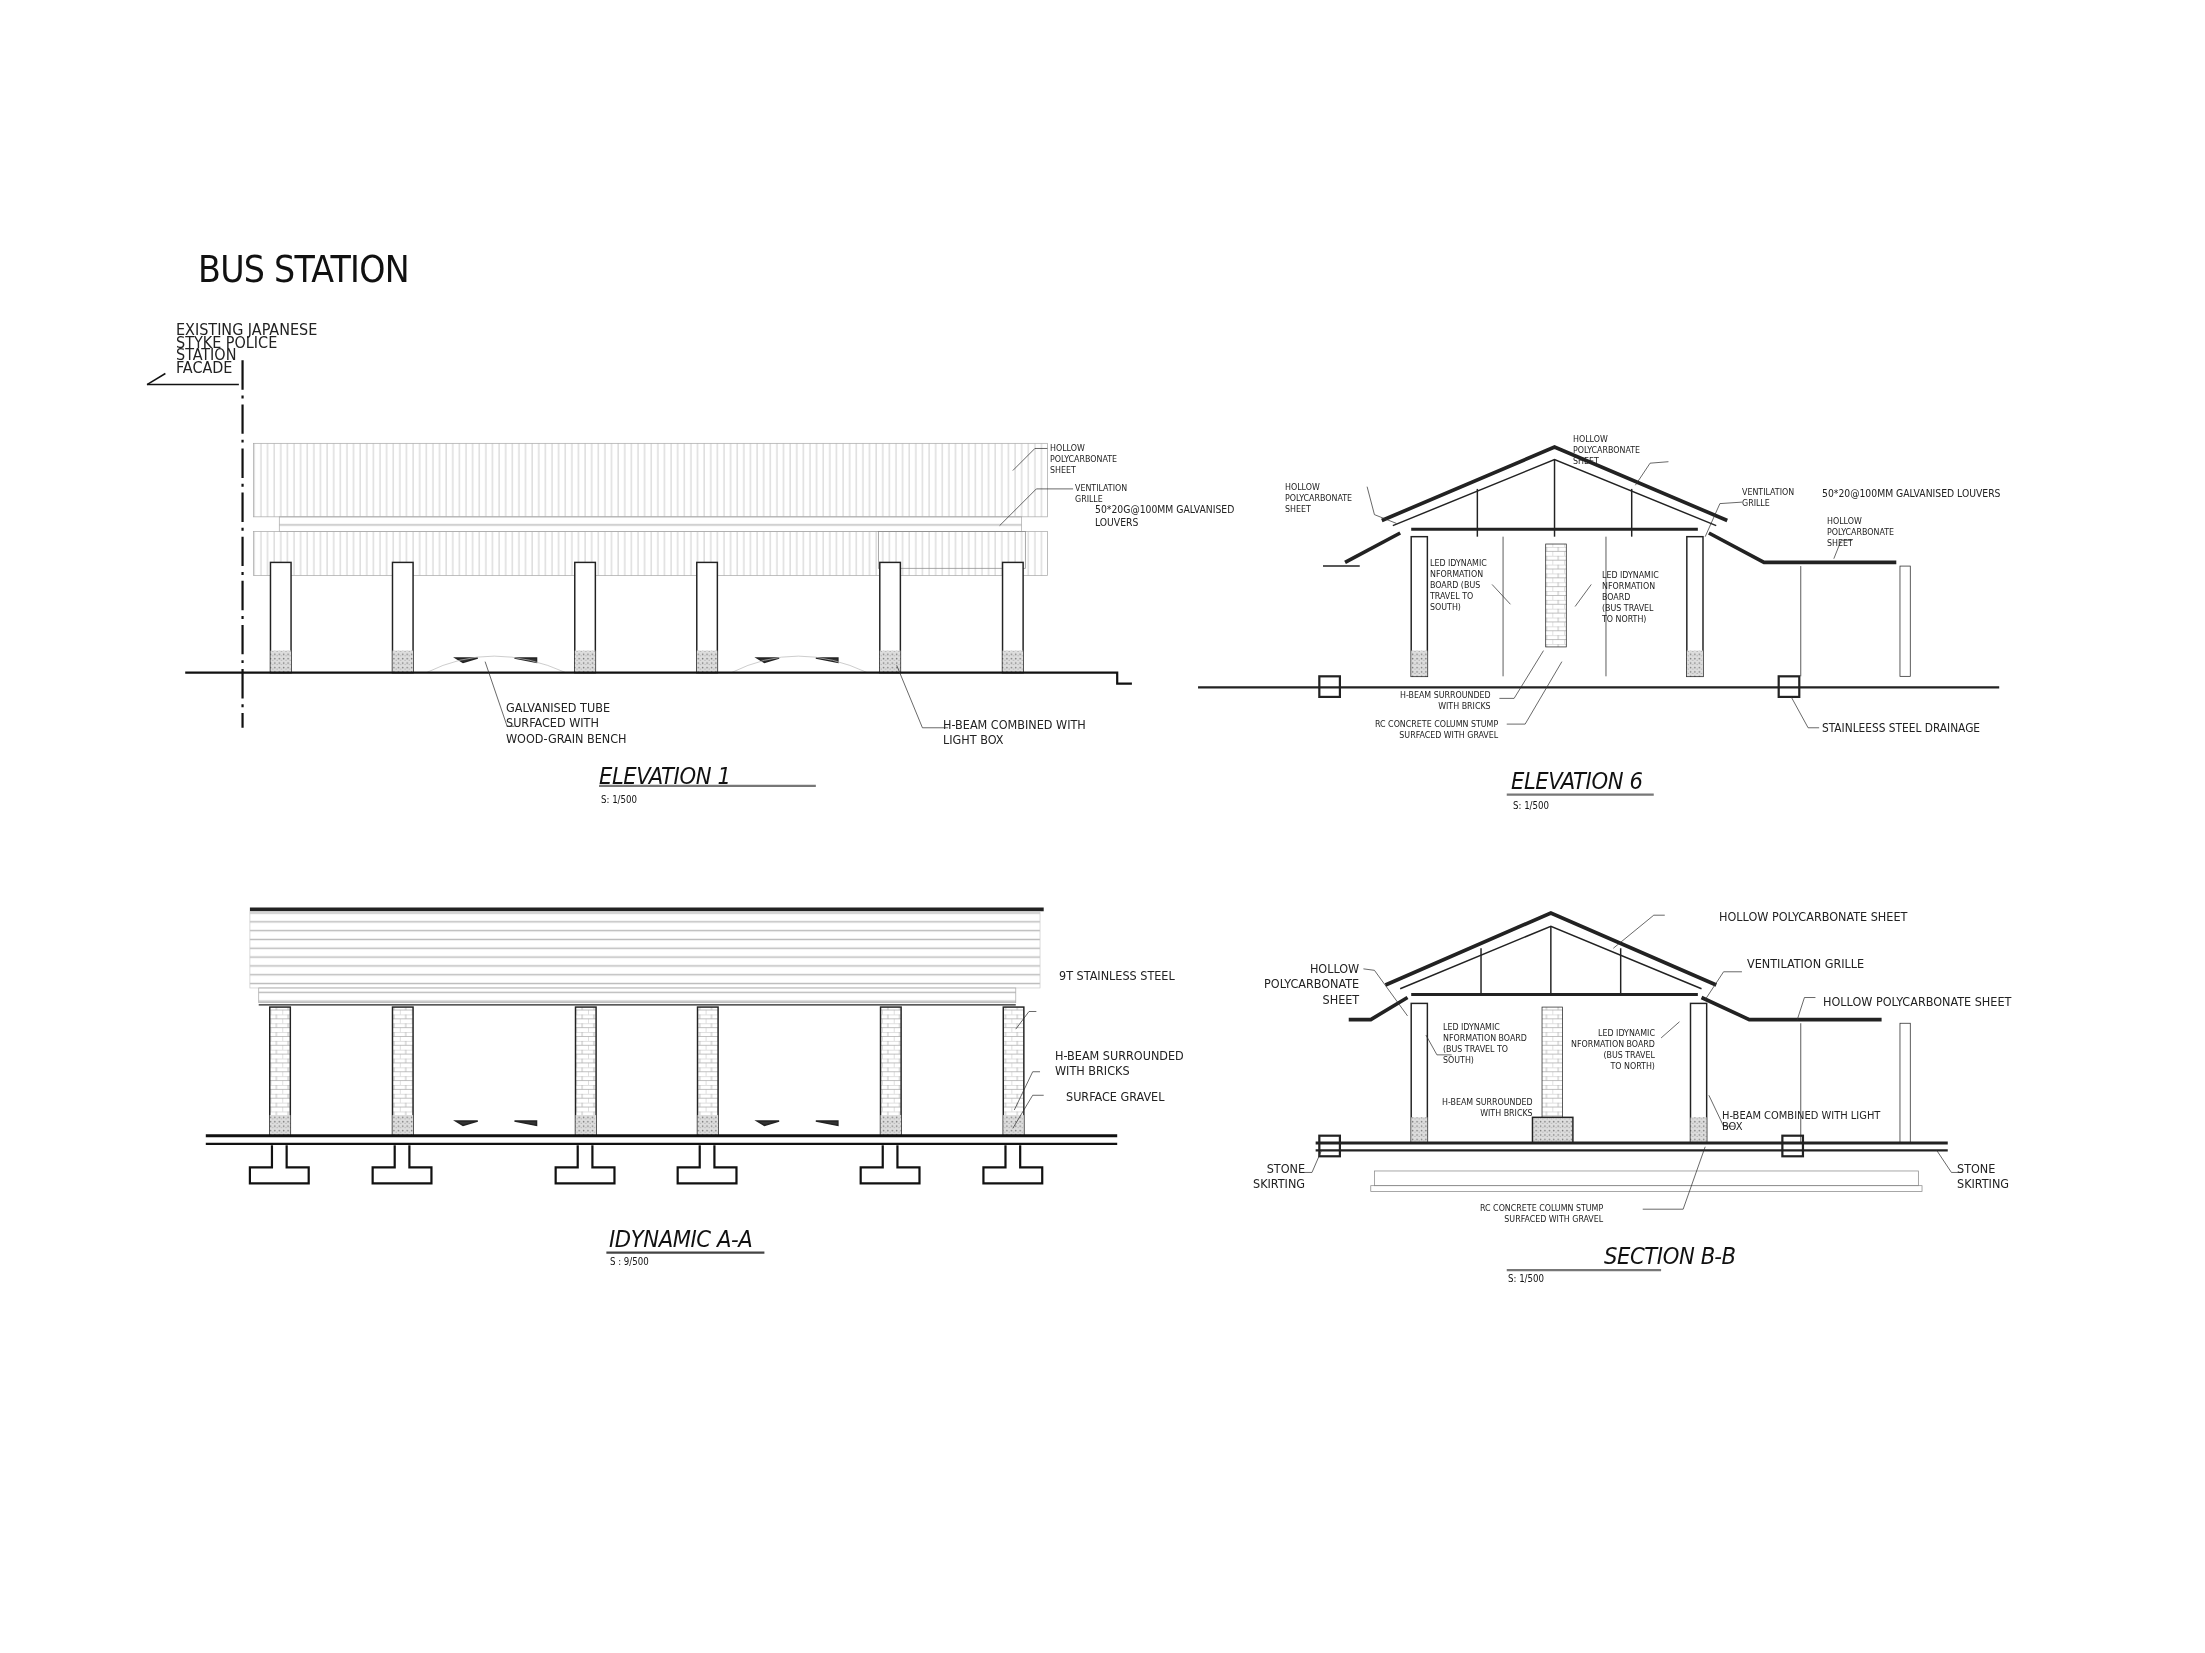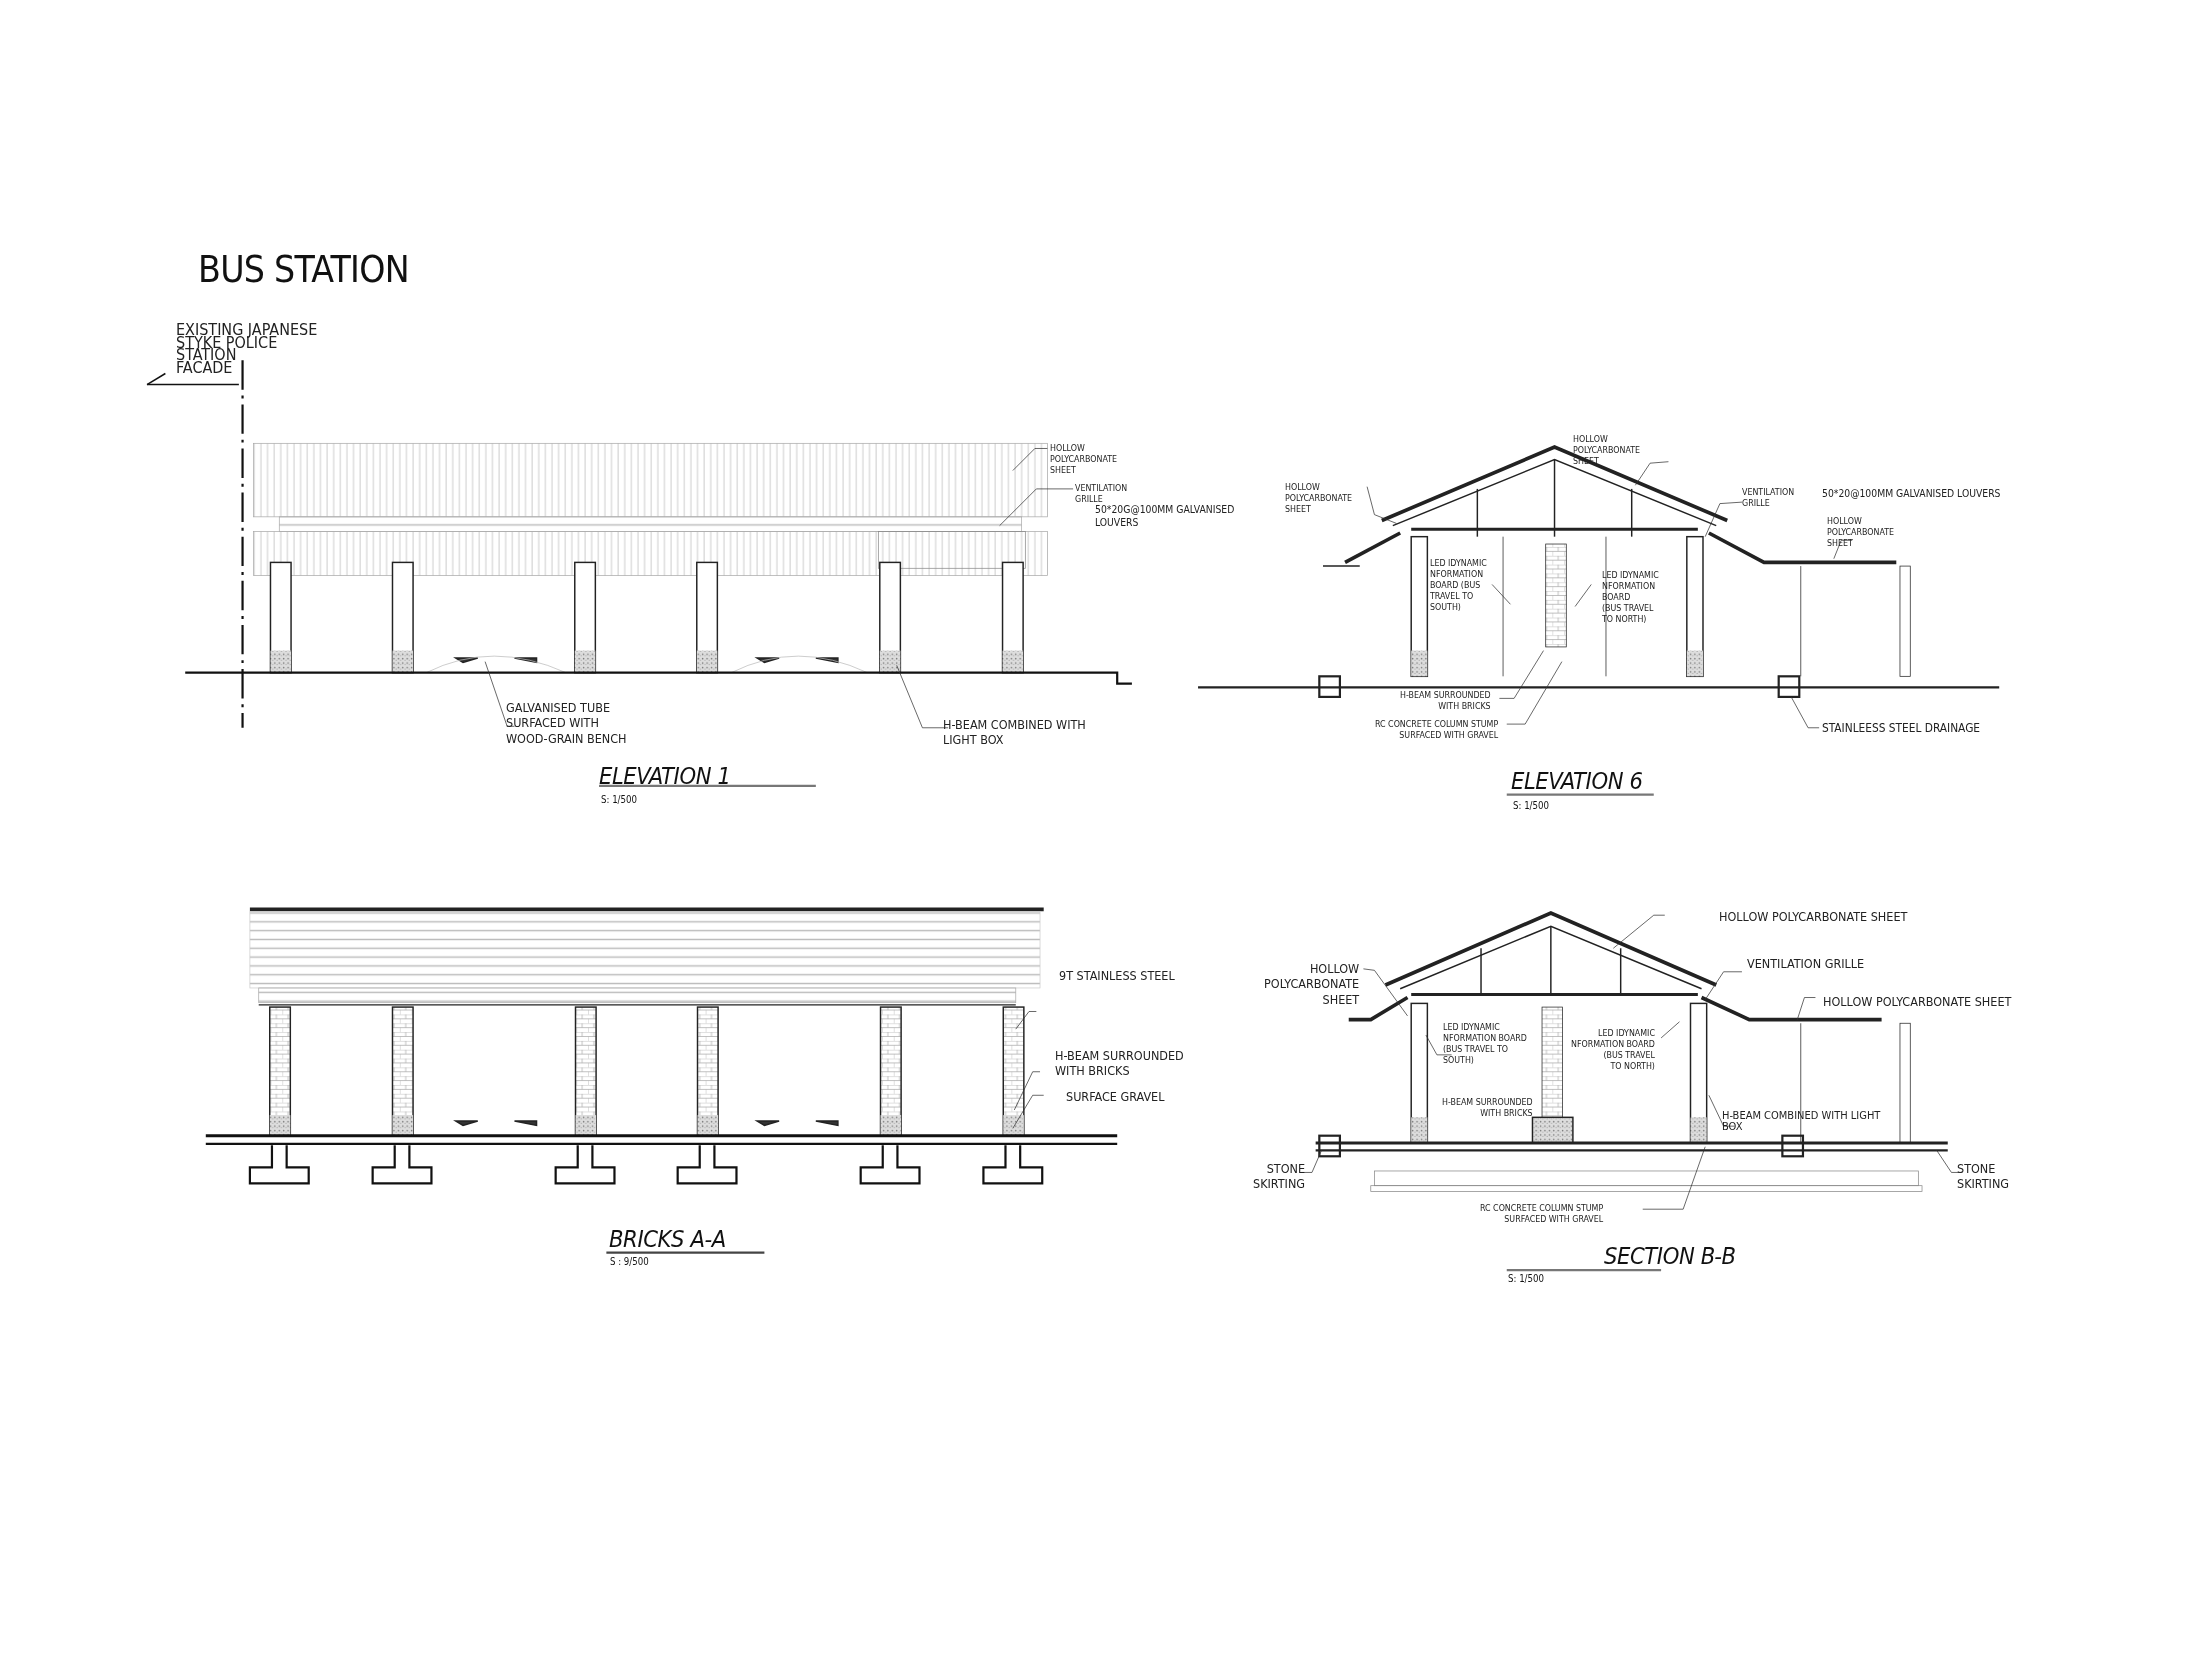--- a/index.html
+++ b/index.html
@@ -254,21 +254,21 @@
 <div class="lbl r" style="left:1375px;top:719px;font-size:8.8px;line-height:11px;">RC CONCRETE COLUMN STUMP
 SURFACED WITH GRAVEL</div>
 <div class="lbl" style="left:1822px;top:722px;font-size:11.8px;">STAINLEESS STEEL DRAINAGE</div>
 <div class="vtitle" style="left:1511px;top:767px;">ELEVATION  6</div>
 <div class="vscale" style="left:1513px;top:800px;font-size:9.6px;">S: 1/500</div>
 
 <div class="lbl md" style="left:1059px;top:968px;">9T STAINLESS STEEL</div>
 <div class="lbl md" style="left:1055px;top:1048px;">H-BEAM SURROUNDED
 WITH BRICKS</div>
 <div class="lbl md" style="left:1066px;top:1089px;">SURFACE GRAVEL</div>
-<div class="vtitle" style="left:609px;top:1225px;">BRICKS A-A</div>
+<div class="vtitle" style="left:609px;top:1225px;">IDYNAMIC A-A</div>
 <div class="vscale" style="left:610px;top:1256px;font-size:9.6px;">S : 9/500</div>
 
 <div class="lbl md" style="left:1719px;top:909px;">HOLLOW POLYCARBONATE SHEET</div>
 <div class="lbl md" style="left:1747px;top:956px;">VENTILATION GRILLE</div>
 <div class="lbl md" style="left:1823px;top:994px;">HOLLOW POLYCARBONATE SHEET</div>
 <div class="lbl md r" style="left:1264px;top:961px;">HOLLOW
 POLYCARBONATE
 SHEET</div>
 <div class="lbl" style="left:1443px;top:1022px;font-size:8.8px;line-height:11px;">LED IDYNAMIC
 NFORMATION BOARD

